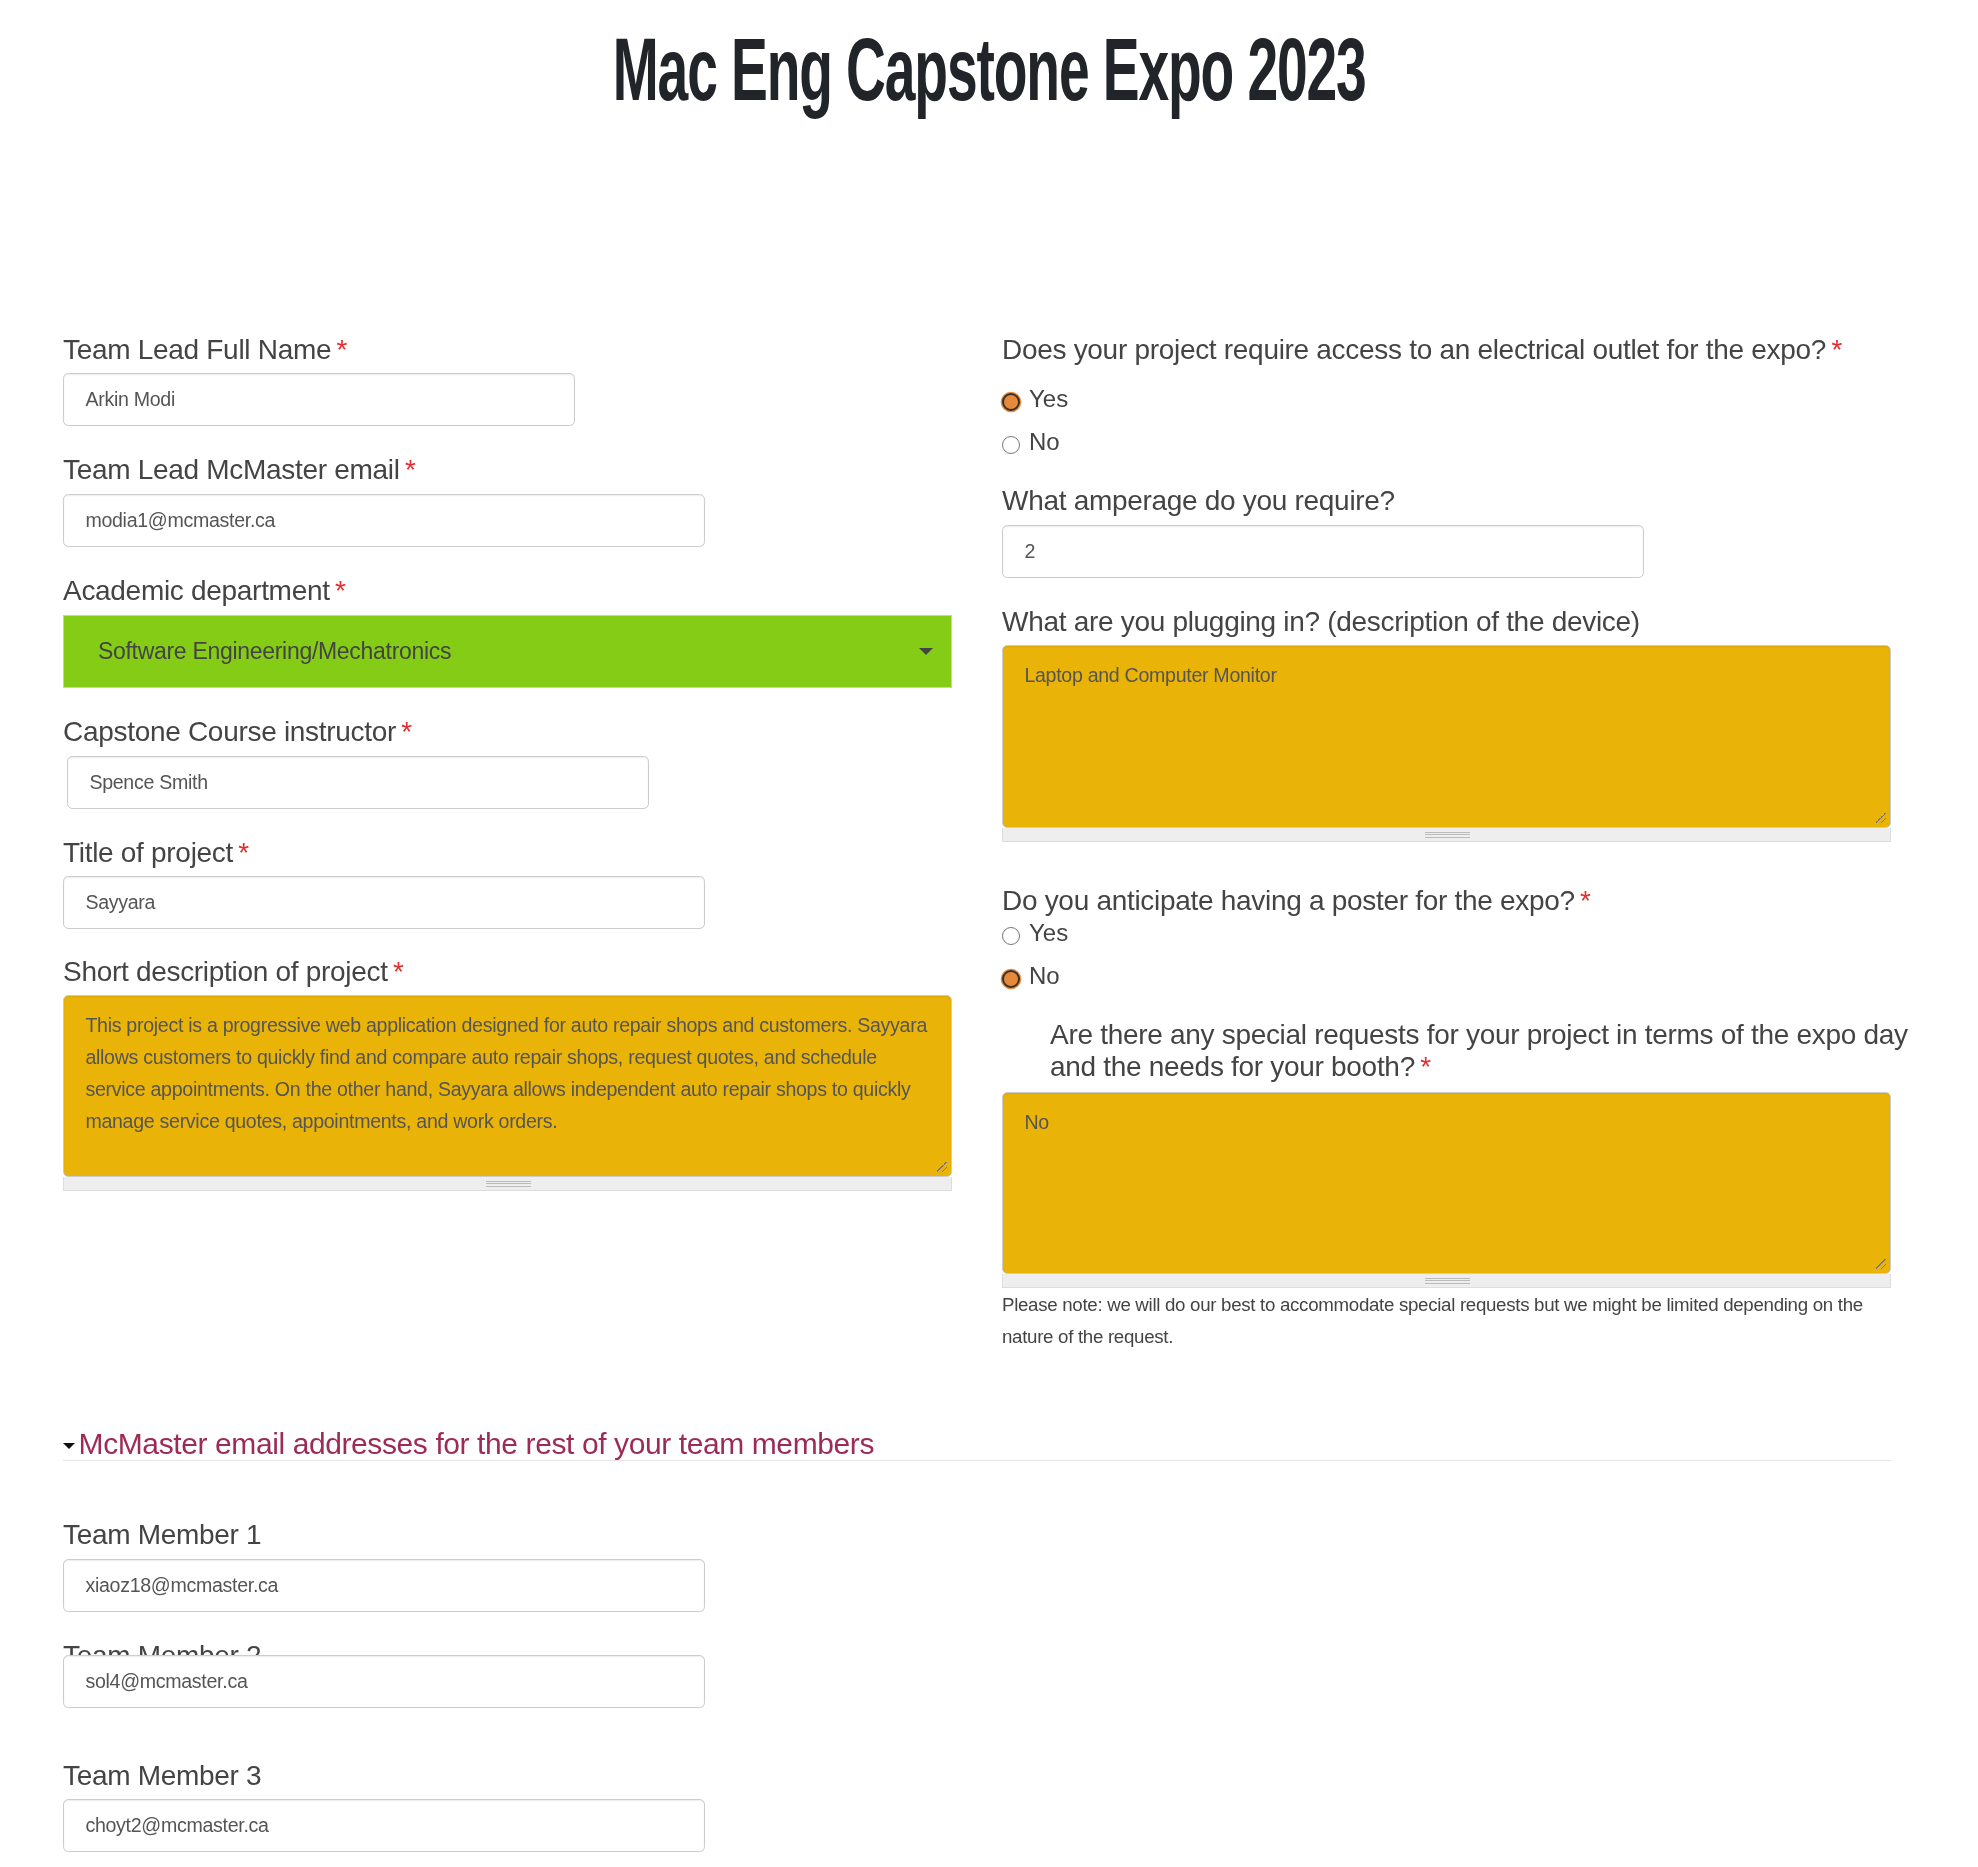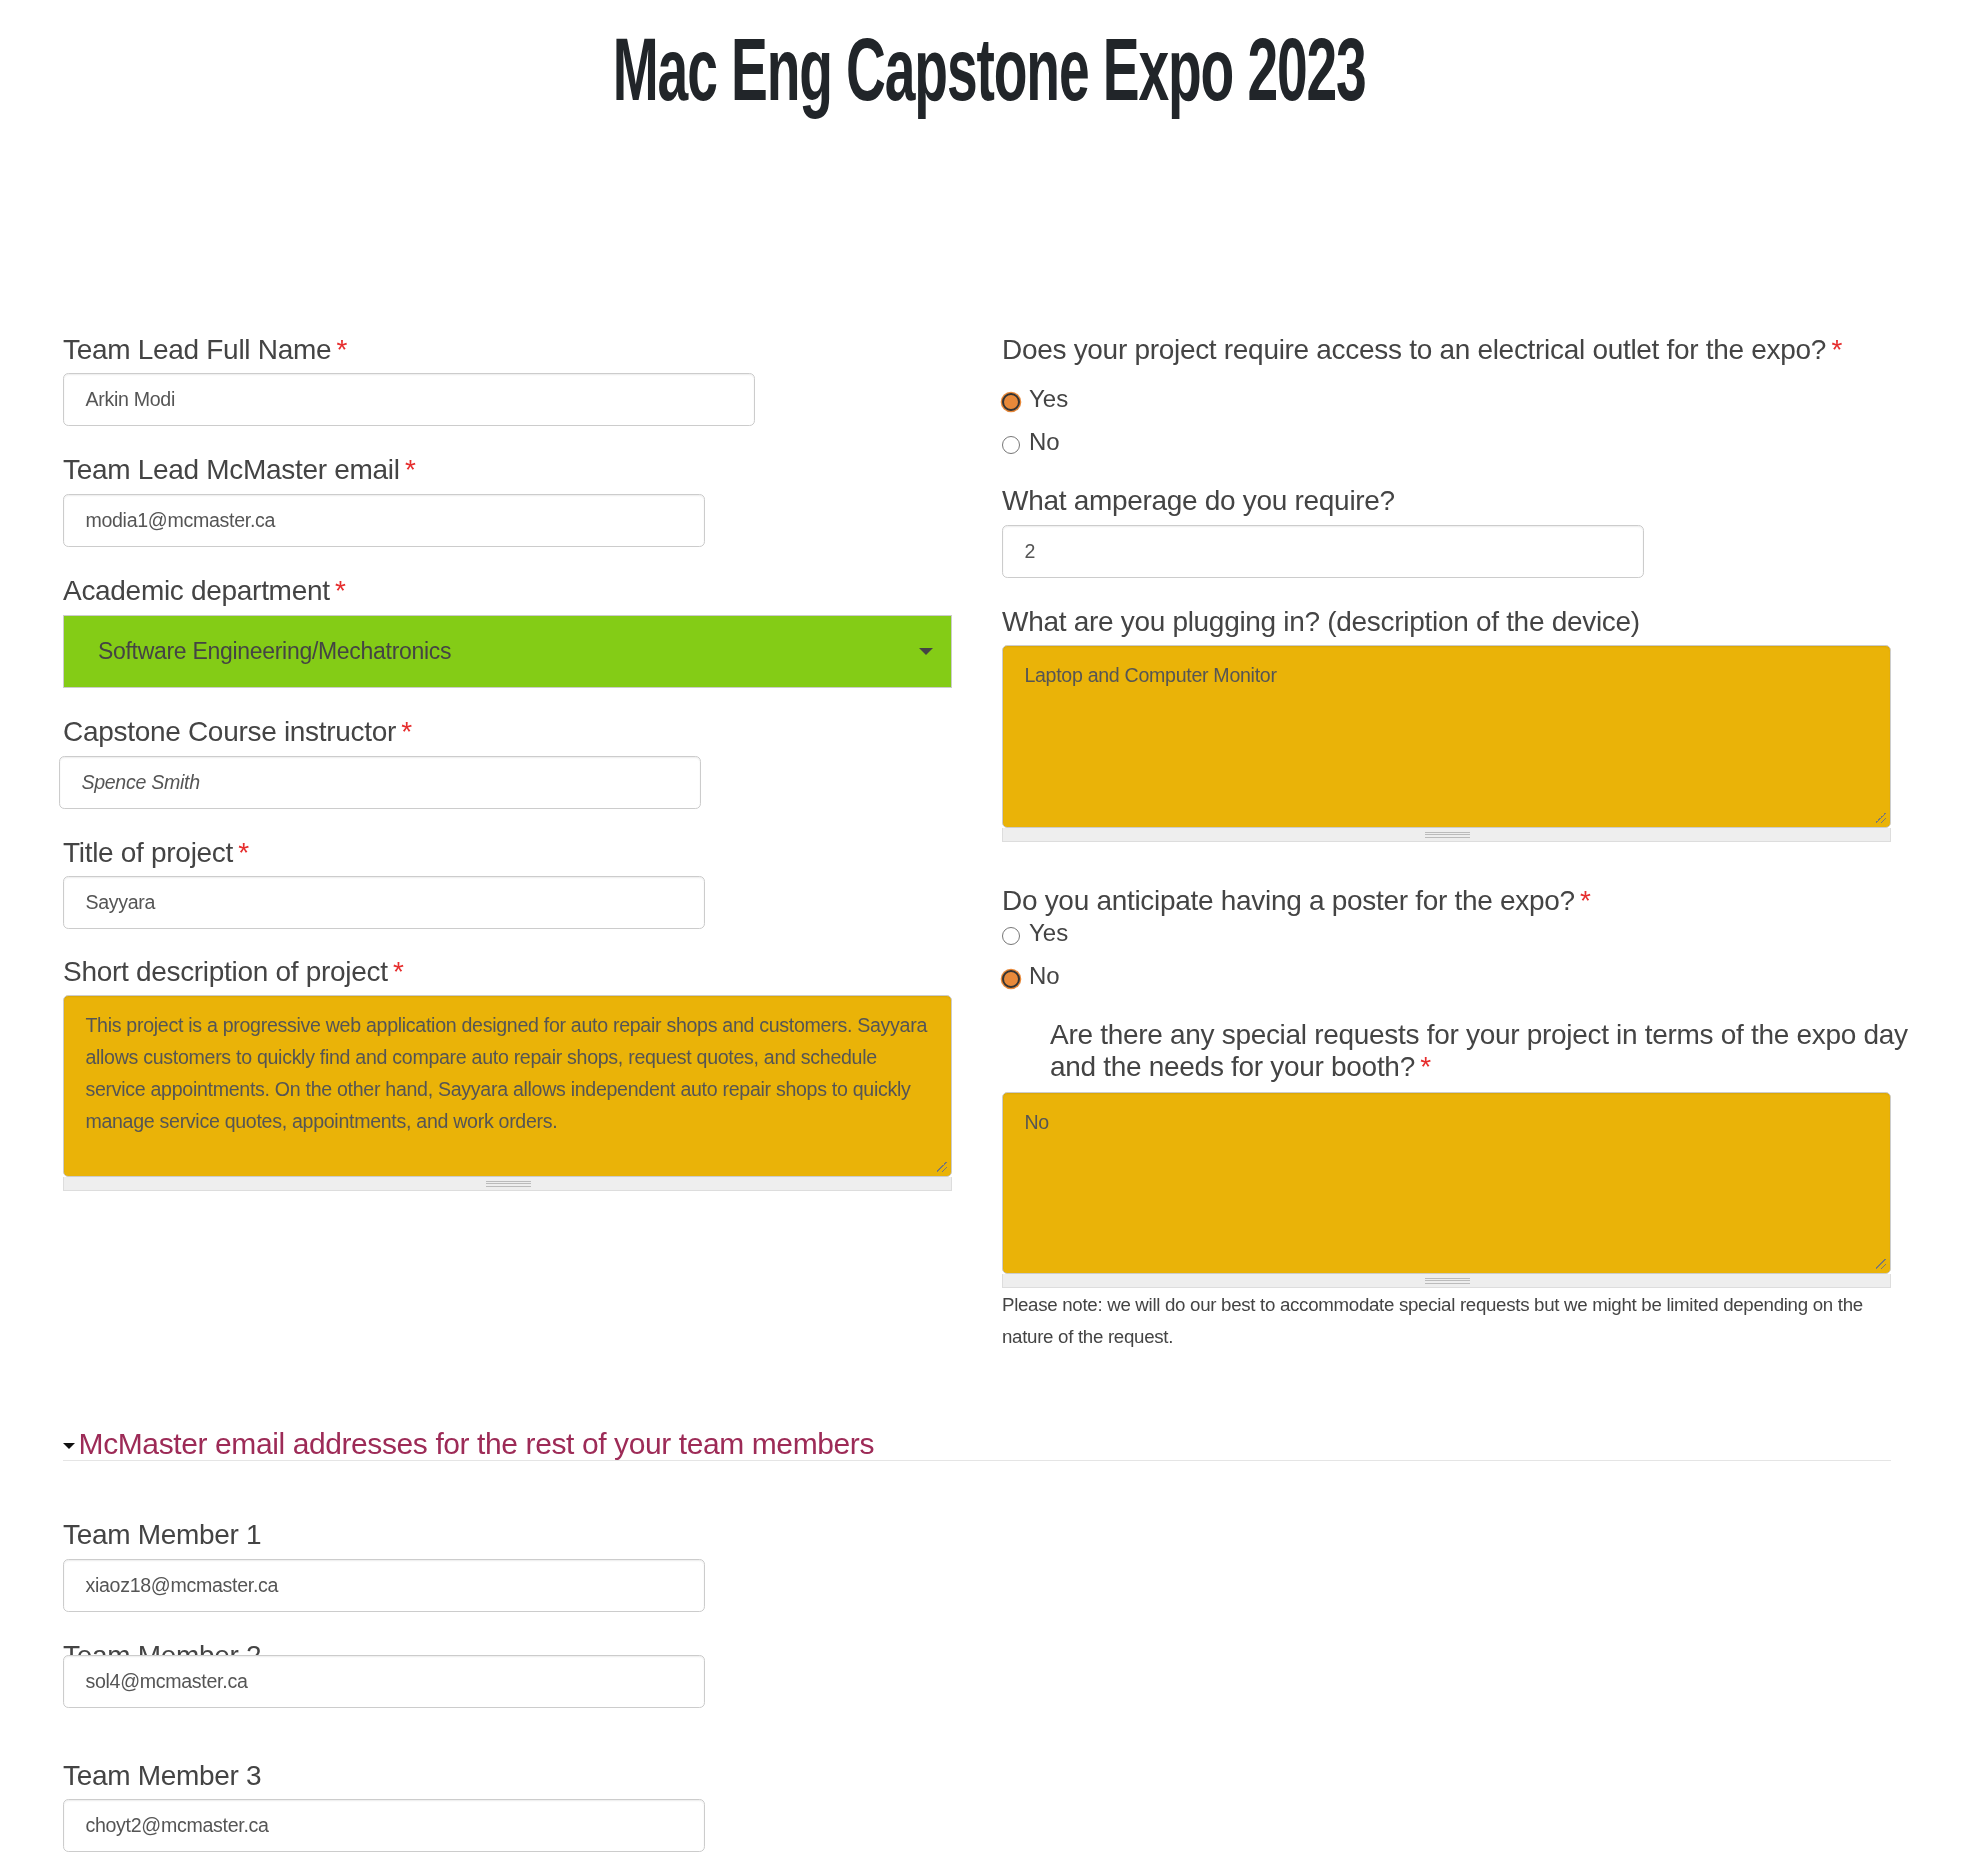--- a/index.html
+++ b/index.html
@@ -159,39 +159,39 @@
 
 <div class="page">
 
   <div class="title-wrap">
     <h1 class="page-title">Mac Eng Capstone Expo 2023</h1>
   </div>
 
   <div class="abs label" style="left:63px; top:336px;">
     <span>Team Lead Full Name</span><span class="req">*</span>
   </div>
-  <input class="abs text-input" style="left: 63px; top: 373px; width: 692px; height: 53px;" type="text" value="Arkin Modi">
+  <input class="abs text-input" style="left: 63px; top: 373px; width: 512px; height: 53px;" type="text" value="Arkin Modi">
 
   <div class="abs label" style="left:63px; top:456px;">
     <span>Team Lead McMaster email</span><span class="req">*</span>
   </div>
   <input class="abs text-input" style="left: 63px; top: 494px; width: 642px; height: 53px;" type="email" value="modia1@mcmaster.ca">
 
   <div class="abs label" style="left:63px; top:577px;">
     <span>Academic department</span><span class="req">*</span>
   </div>
   <div class="abs select-box" style="left:63px; top:615px; width:889px; height:73px;">
     <span class="select-value">Software Engineering/Mechatronics</span>
     <span class="select-arrow"></span>
   </div>
 
   <div class="abs label" style="left:63px; top:718px;">
     <span>Capstone Course instructor</span><span class="req">*</span>
   </div>
-  <input class="abs text-input" style="left: 59px; top: 756px; width: 642px; height: 53px; font-style: italic;" type="text" value="Spence Smith">
+  <input class="abs text-input" style="left: 67px; top: 756px; width: 582px; height: 53px;" type="text" value="Spence Smith">
 
   <div class="abs label" style="left:63px; top:839px;">
     <span>Title of project</span><span class="req">*</span>
   </div>
   <input class="abs text-input" style="left: 63px; top: 876px; width: 642px; height: 53px;" type="text" value="Sayyara">
 
   <div class="abs label" style="left:63px; top:958px;">
     <span>Short description of project</span><span class="req">*</span>
   </div>
   <div class="abs textarea-wrap" style="left:63px; top:995px; width:889px;">

